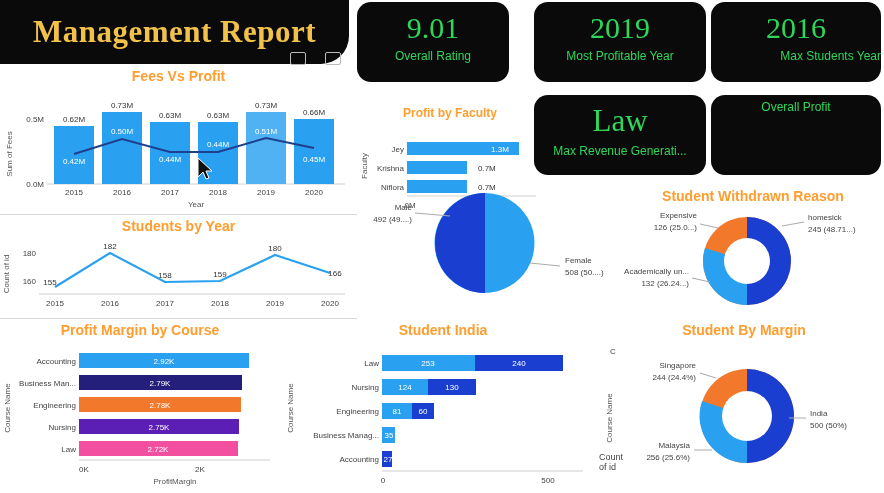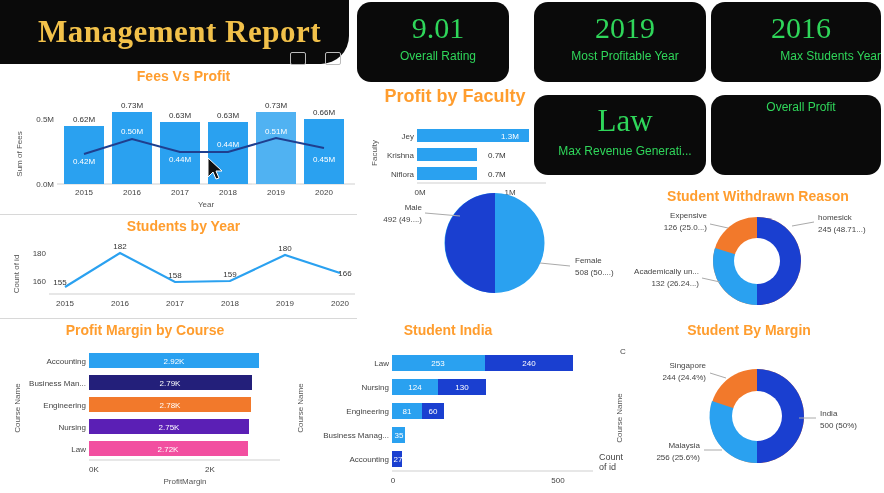--- a/index.html
+++ b/index.html
@@ -1,21 +1,21 @@
 <!DOCTYPE html>
 <html><head>
 <meta charset="utf-8">
 <style>
   html,body{margin:0;padding:0;}
   body{
     width:884px;height:493px;background:#ffffff;overflow:hidden;
     font-family:"Liberation Sans", sans-serif;
     position:relative;
   }
-  .card{position:absolute;box-sizing:border-box;padding-left:10px;}
+  .card{position:absolute;box-sizing:border-box;}
   .dark{background:#0a0a0a;border-radius:14px;}
   .kpi-val{font-family:"Liberation Serif", serif;font-weight:400;color:#2fd65a;text-align:center;}
   .kpi-lab{color:#2fd65a;text-align:center;font-size:12px;}
   .title{color:#ff9d2e;font-weight:bold;text-align:center;}
   .tick{fill:#444;font-size:8px;font-family:"Liberation Sans", sans-serif;}
   .dlab{font-size:8px;font-family:"Liberation Sans", sans-serif;}
   .vlabel{font-size:8px;fill:#555;}
   svg{display:block;}
 
   
@@ -102,21 +102,21 @@
     <text class="vlabel" x="196" y="123" text-anchor="middle">Year</text>
 
     <g>
       <path d="M198 74 L198 93 L203 88 L206 95 L209 94 L206 87 L212 87 Z" fill="#111" stroke="#fff" stroke-width="1"></path>
     </g>
   </svg>
 </div>
 <div class="sep" style="left:0px;top:214px;width:357px;height:1px;"></div>
 
 <div class="card" style="left:360px;top:86px;width:180px;height:110px;">
-  <div class="title" style="font-size:18px;">Profit by Faculty</div>
+  <div class="title" style="font-size:12px;margin-top:20px;">Profit by Faculty</div>
   <svg width="180" height="92" viewBox="0 0 180 92">
     <text class="vlabel" transform="rotate(-90 7 46)" x="7" y="46" text-anchor="middle">Faculty</text>
     <text class="tick" x="44" y="32" text-anchor="end">Jey</text>
     <text class="tick" x="44" y="51" text-anchor="end">Krishna</text>
     <text class="tick" x="44" y="70" text-anchor="end">Niflora</text>
     <g>
       <rect x="47" y="22" width="112" height="13" fill="#2aa1f0"></rect>
       <rect x="47" y="41" width="60" height="13" fill="#2aa1f0"></rect>
       <rect x="47" y="60" width="60" height="13" fill="#2aa1f0"></rect>
     </g>

